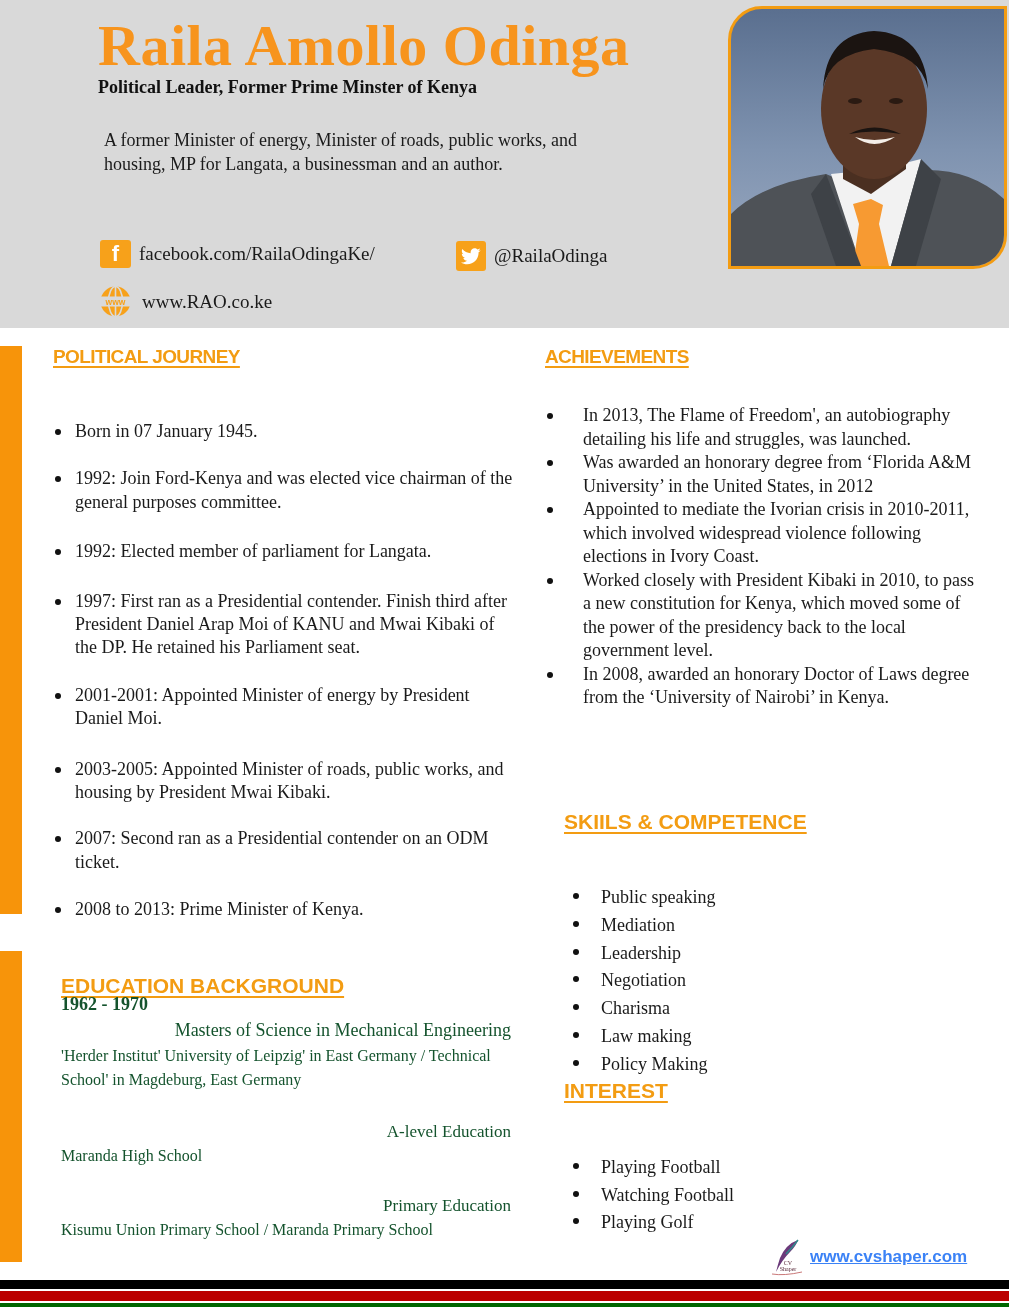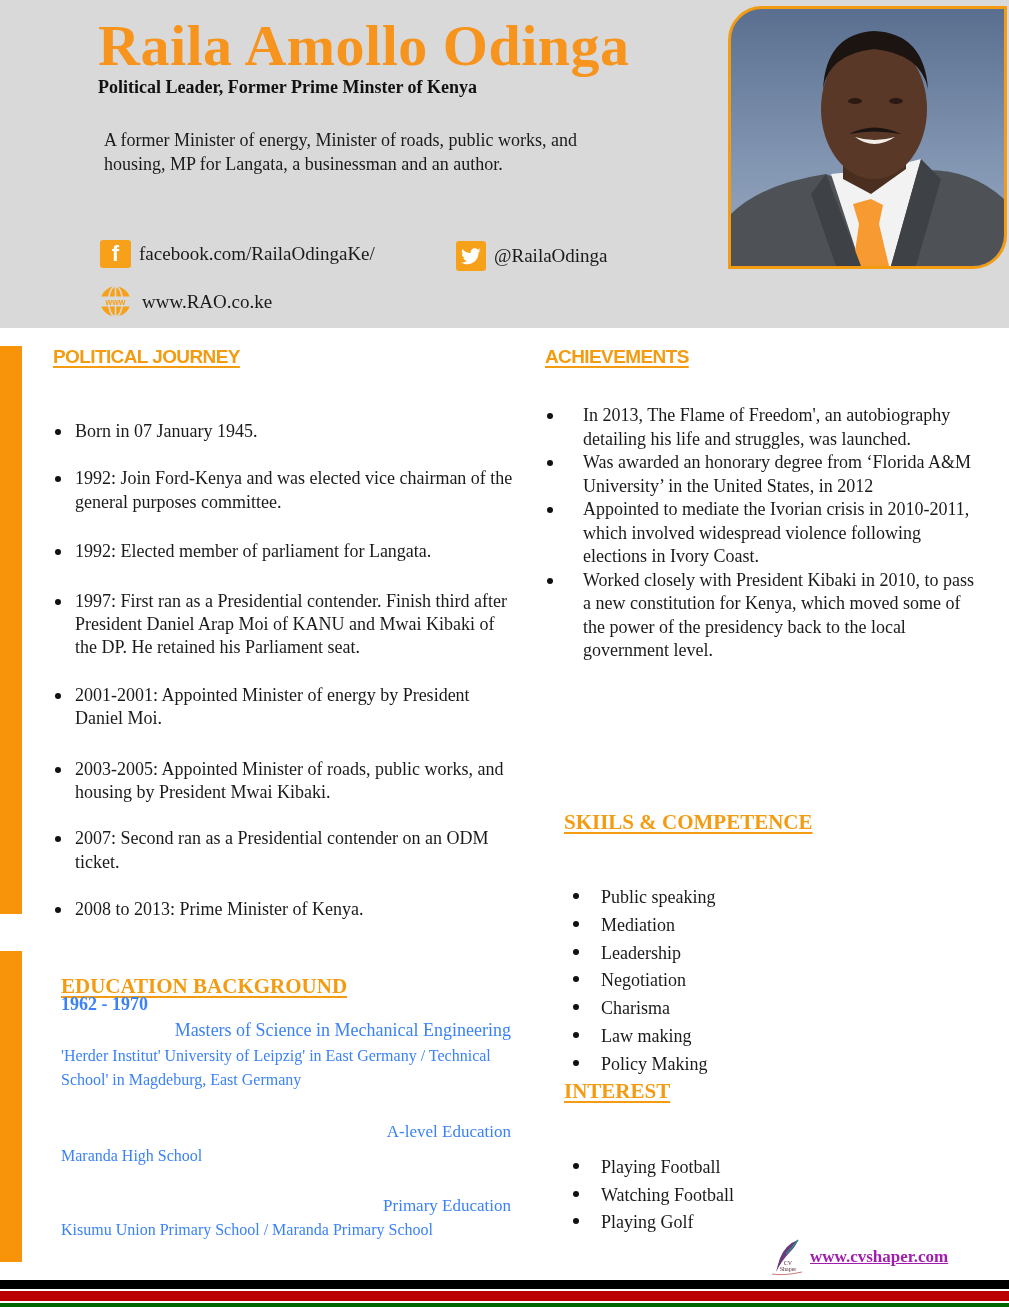--- a/index.html
+++ b/index.html
@@ -23,21 +23,21 @@
   .photo-frame { position: absolute; left: 728px; top: 6px; width: 279px; height: 263px; border: 3px solid #f39c12; border-radius: 34px 0 34px 0; overflow: hidden; background: linear-gradient(180deg, #5a6f8f 0%, #7f93b0 55%, #9aa9c0 100%); }
 
   
   .side-bar { position: absolute; left: 0; width: 22px; background: #f7940a; }
   .side-bar-1 { top: 346px; height: 568px; }
   .side-bar-2 { top: 951px; height: 311px; }
 
   
   .section-title { position: absolute; font-weight: bold; color: #f39c12; text-decoration: underline; text-decoration-thickness: 2px; text-underline-offset: 3px; white-space: nowrap; }
   .st-sans { font-family: "Liberation Sans", sans-serif; font-size: 19px; letter-spacing: -0.6px; }
-  .st-serif { font-family: Liberation Serif, serif; font-size: 21px; }
+  .st-serif { font-family: Liberation Sans, sans-serif; font-size: 21px; }
 
   
   ul.blist { position: absolute; list-style: none; font-family: "Liberation Serif", serif; font-size: 18px; color: #1a1a1a; margin-top: 28px; }
   ul.blist li { position: relative; }
   ul.blist li .bullet { position: absolute; top: 9px; width: 6px; height: 6px; border-radius: 50%; background: #111; }
 
   .journey { left: 53px; top: 392px; width: 460px; line-height: 23.4px; }
   .journey li { padding-left: 22px; }
   .journey li .bullet { left: 2px; }
 
@@ -47,30 +47,30 @@
 
   .skills { left: 568px; top: 856px; width: 300px; line-height: 27.8px; }
   .skills li { padding-left: 33px; }
   .skills li .bullet { left: 5px; top: 11px; }
 
   .interests { left: 568px; top: 1126px; width: 300px; line-height: 27.5px; }
   .interests li { padding-left: 33px; }
   .interests li .bullet { left: 5px; top: 11px; }
 
   
-  .edu { position: absolute; left: 61px; font-family: "Liberation Serif", serif; color: #3b82f6; width: 450px; }
+  .edu { position: absolute; left: 61px; font-family: "Liberation Serif", serif; color: #14532d; width: 450px; }
   .edu .years { font-weight: bold; font-size: 18px; line-height: 25px; }
   .edu .deg { font-weight: normal; font-size: 18px; line-height: 27px; text-align: right; }
   .edu .inst { font-size: 16px; line-height: 24px; }
   .edu-1 { top: 992px; }
   .edu-2 { top: 1120px; }
   .edu-3 { top: 1194px; }
 
   
-  .footer-link { position: absolute; left: 810px; top: 1247px; font-family: Liberation Serif, serif; font-weight: bold; font-size: 17px; color: #a21caf; text-decoration: underline; white-space: nowrap; }
+  .footer-link { position: absolute; left: 810px; top: 1247px; font-family: Liberation Sans, sans-serif; font-weight: bold; font-size: 17px; color: #3b82f6; text-decoration: underline; white-space: nowrap; }
   .cv-logo { position: absolute; left: 768px; top: 1238px; width: 36px; height: 38px; }
 
   .stripe { position: absolute; left: 0; width: 1009px; }
   .stripe-black { top: 1280px; height: 9px; background: #000; }
   .stripe-gap1 { top: 1289px; height: 2px; background: #ffffff; }
   .stripe-red { top: 1291px; height: 10px; background: #bb0000; }
   .stripe-gap2 { top: 1301px; height: 2px; background: #ffffff; }
   .stripe-green { top: 1303px; height: 4px; background: #006600; }
 </style>
 </head>
@@ -164,20 +164,21 @@
   <div class="deg" style="font-size:17px; line-height:24px;">Primary Education</div>
   <div class="inst">Kisumu Union Primary School / Maranda Primary School</div>
 </div>
 
 <div class="section-title st-sans" style="left:545px; top:346px;">ACHIEVEMENTS</div>
 <ul class="blist achievements">
   <li><span class="bullet"></span><span>In 2013, The Flame of Freedom', an autobiography detailing his life and struggles, was launched.</span></li>
   <li><span class="bullet"></span><span>Was awarded an honorary degree from ‘Florida A&amp;M University’ in the United States, in 2012</span></li>
   <li><span class="bullet"></span><span>Appointed to mediate the Ivorian crisis in 2010-2011, which involved widespread violence following elections in Ivory Coast.</span></li>
   <li><span class="bullet"></span><span>Worked closely with President Kibaki in 2010, to pass a new constitution for Kenya, which moved some of the power of the presidency back to the local government level.</span></li>
+  <li><span class="bullet"></span><span>In 2008, awarded an honorary Doctor of Laws degree from the ‘University of Nairobi’ in Kenya.</span></li>
 </ul>
 
 <div class="section-title st-serif" style="left:564px; top:810px;">SKIILS &amp; COMPETENCE</div>
 <ul class="blist skills">
   <li><span class="bullet"></span><span>Public speaking</span></li>
   <li><span class="bullet"></span><span>Mediation</span></li>
   <li><span class="bullet"></span><span>Leadership</span></li>
   <li><span class="bullet"></span><span>Negotiation</span></li>
   <li><span class="bullet"></span><span>Charisma</span></li>
   <li><span class="bullet"></span><span>Law making</span></li>

